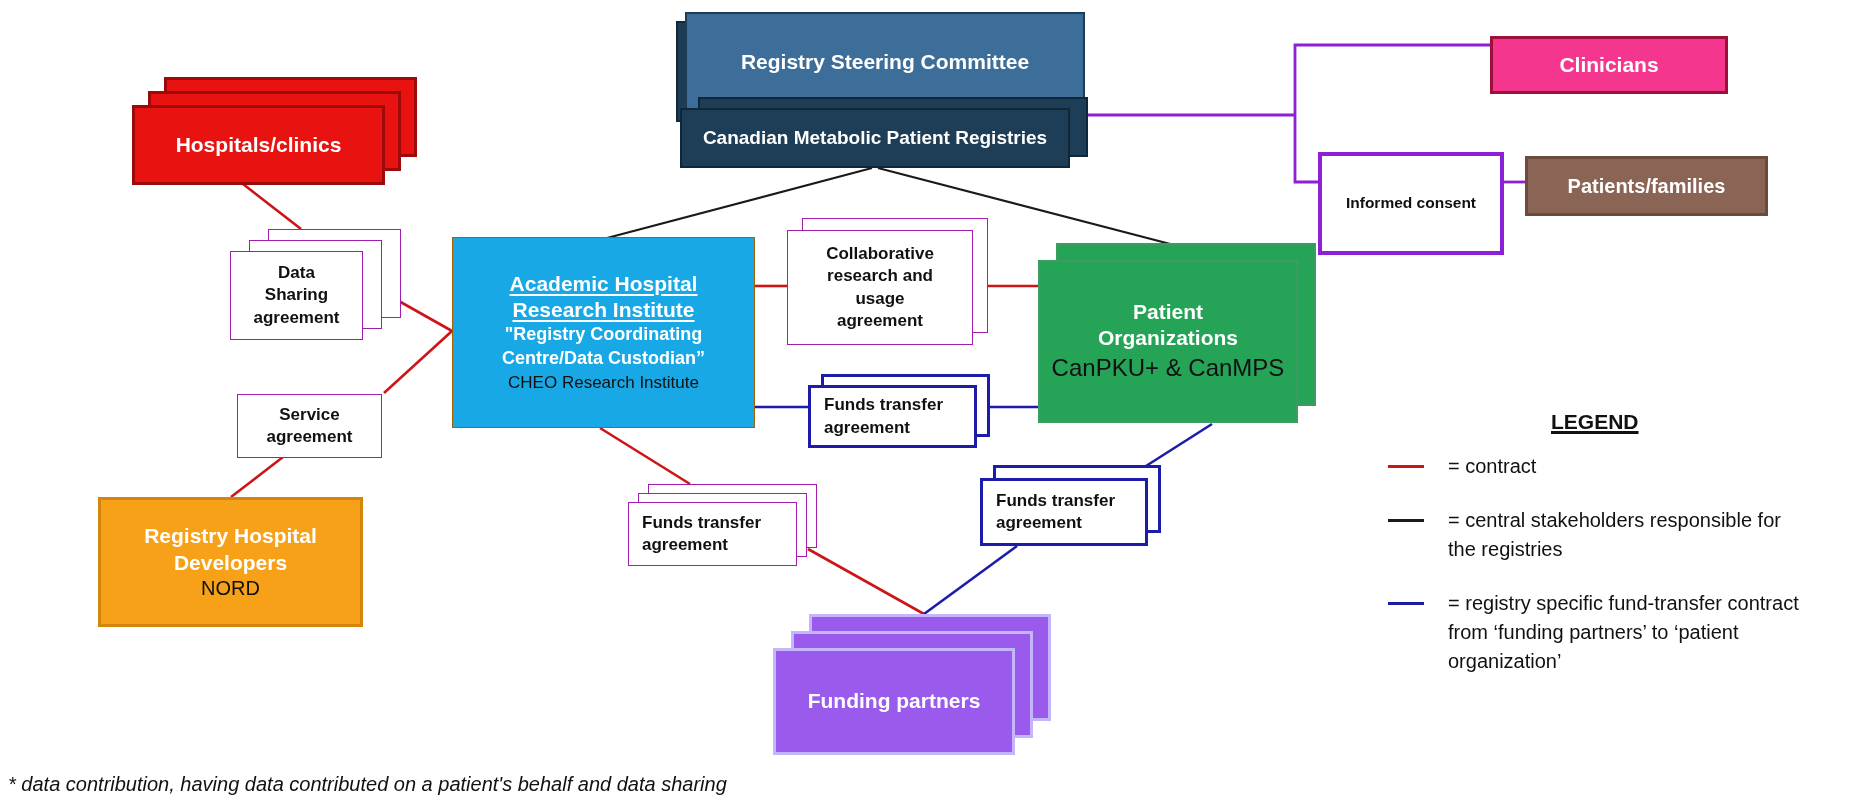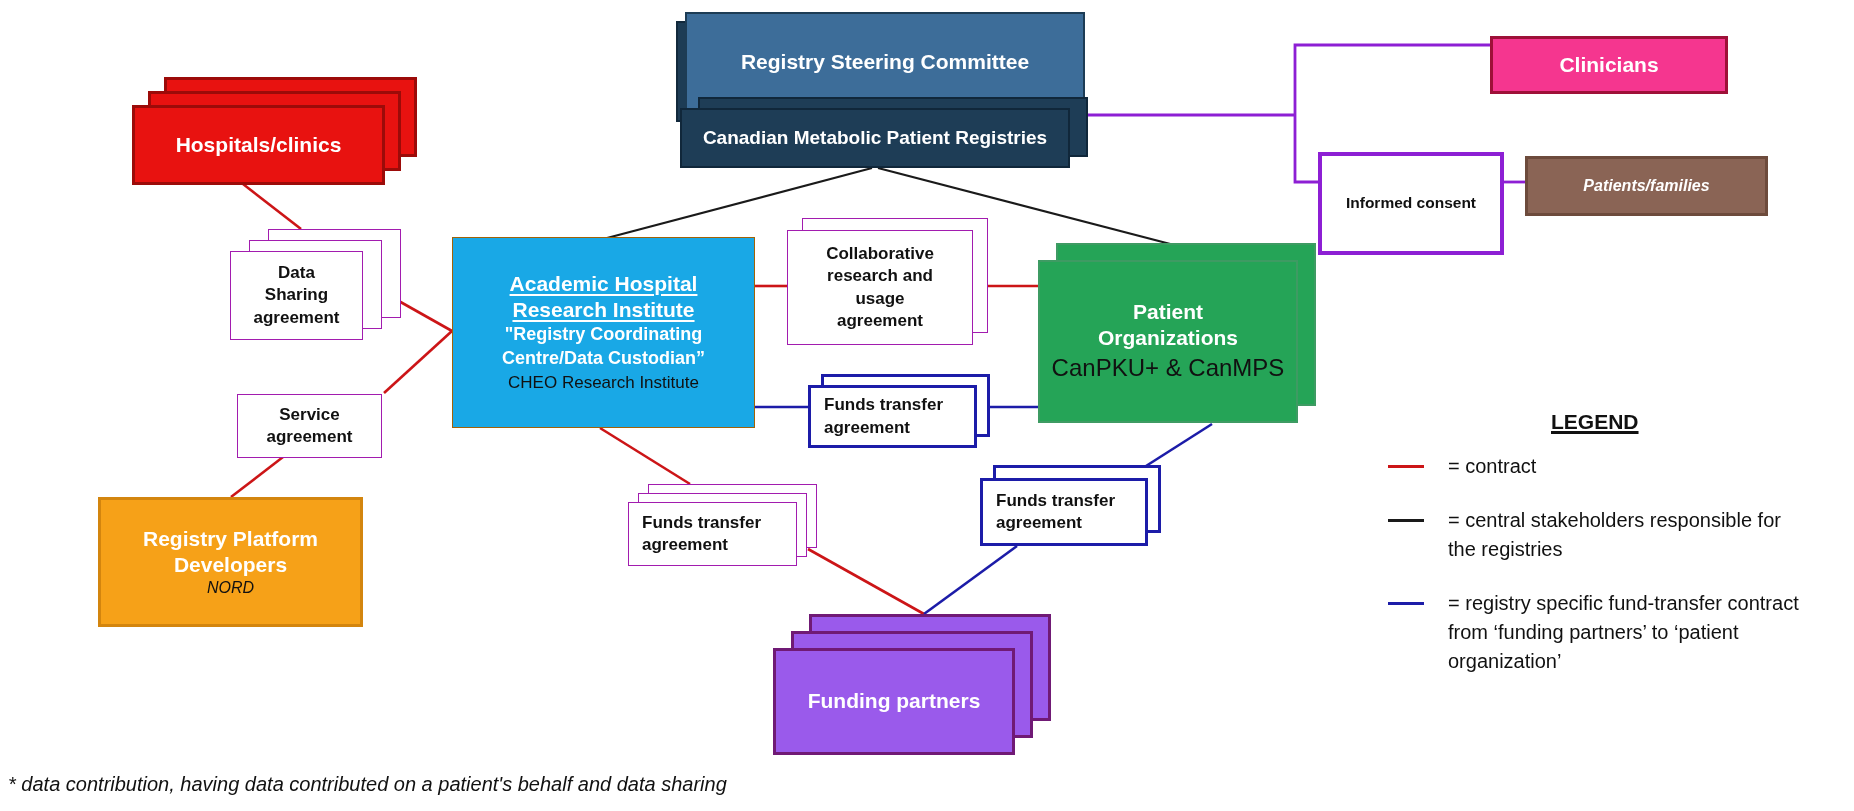--- a/index.html
+++ b/index.html
@@ -20,27 +20,27 @@
   .c-navy{background:#1e3d56;border:2px solid #10273a;}
   .c-red{background:#e81210;border:3px solid #9c0b09;}
   .c-pink{background:#f5368f;border:3px solid #9e1038;}
   .c-brown{background:#8a6455;border:3px solid #6d4b3c;}
   .c-purplewire{background:#ffffff;border:4px solid #8d1fd4;}
   .c-cyan{background:#19a8e6;border:1px solid #a16207;}
   .c-wred{background:#ffffff;border:1px solid #a21caf;}
   .c-wblue{background:#ffffff;border:3px solid #1c1ca8;}
   .c-orange{background:#f6a118;border:3px solid #d3850e;}
   .c-green{background:#25a457;border:2px solid #3e9b63;}
-  .c-violet{background:#9a5aeb;border:3px solid #701a75;}
+  .c-violet{background:#9a5aeb;border:3px solid #c4b5fd;}
 
   
   .tw{color:#fff;font-weight:bold;}
   .tb{color:#111;font-weight:bold;}
   .t21{font-size:21px;line-height:1.25;}
-  .t20{font-size:16px;line-height:1.25;font-style:italic;}
+  .t20{font-size:20px;line-height:1.25;}
   .t19{font-size:19px;line-height:1.25;}
   .t18{font-size:18px;line-height:1.3;}
   .t17{font-size:17px;line-height:1.32;}
   .underl{text-decoration:underline;text-decoration-thickness:2px;text-underline-offset:3px;}
   .blackline{color:#111;font-weight:normal;}
 
   
   .legend{position:absolute;left:1388px;top:410px;width:499px;}
   .legend-title{font-size:21px;font-weight:bold;color:#111;text-decoration:underline;text-decoration-thickness:2.5px;margin-left:163px;margin-bottom:18px;}
   .legend-item{display:flex;align-items:flex-start;margin-bottom:25px;}
@@ -152,21 +152,21 @@
 
   <div class="node" style="left:237px;top:394px;width:145px;height:64px;">
     <div class="front c-wred">
       <div class="tb t17 pre">Service
 agreement</div>
     </div>
   </div>
 
   <div class="node" style="left:98px;top:497px;width:265px;height:130px;">
     <div class="front c-orange">
-      <div class="tw t21 pre">Registry Platform
+      <div class="tw t21 pre">Registry Hospital
 Developers</div>
       <div class="blackline t20">NORD</div>
     </div>
   </div>
 
   <div class="node" style="left:787px;top:230px;width:186px;height:115px;">
     <div class="back c-wred" style="left:15px;top:-12px;"></div>
     <div class="front c-wred">
       <div class="tb t17 pre">Collaborative
 research and

